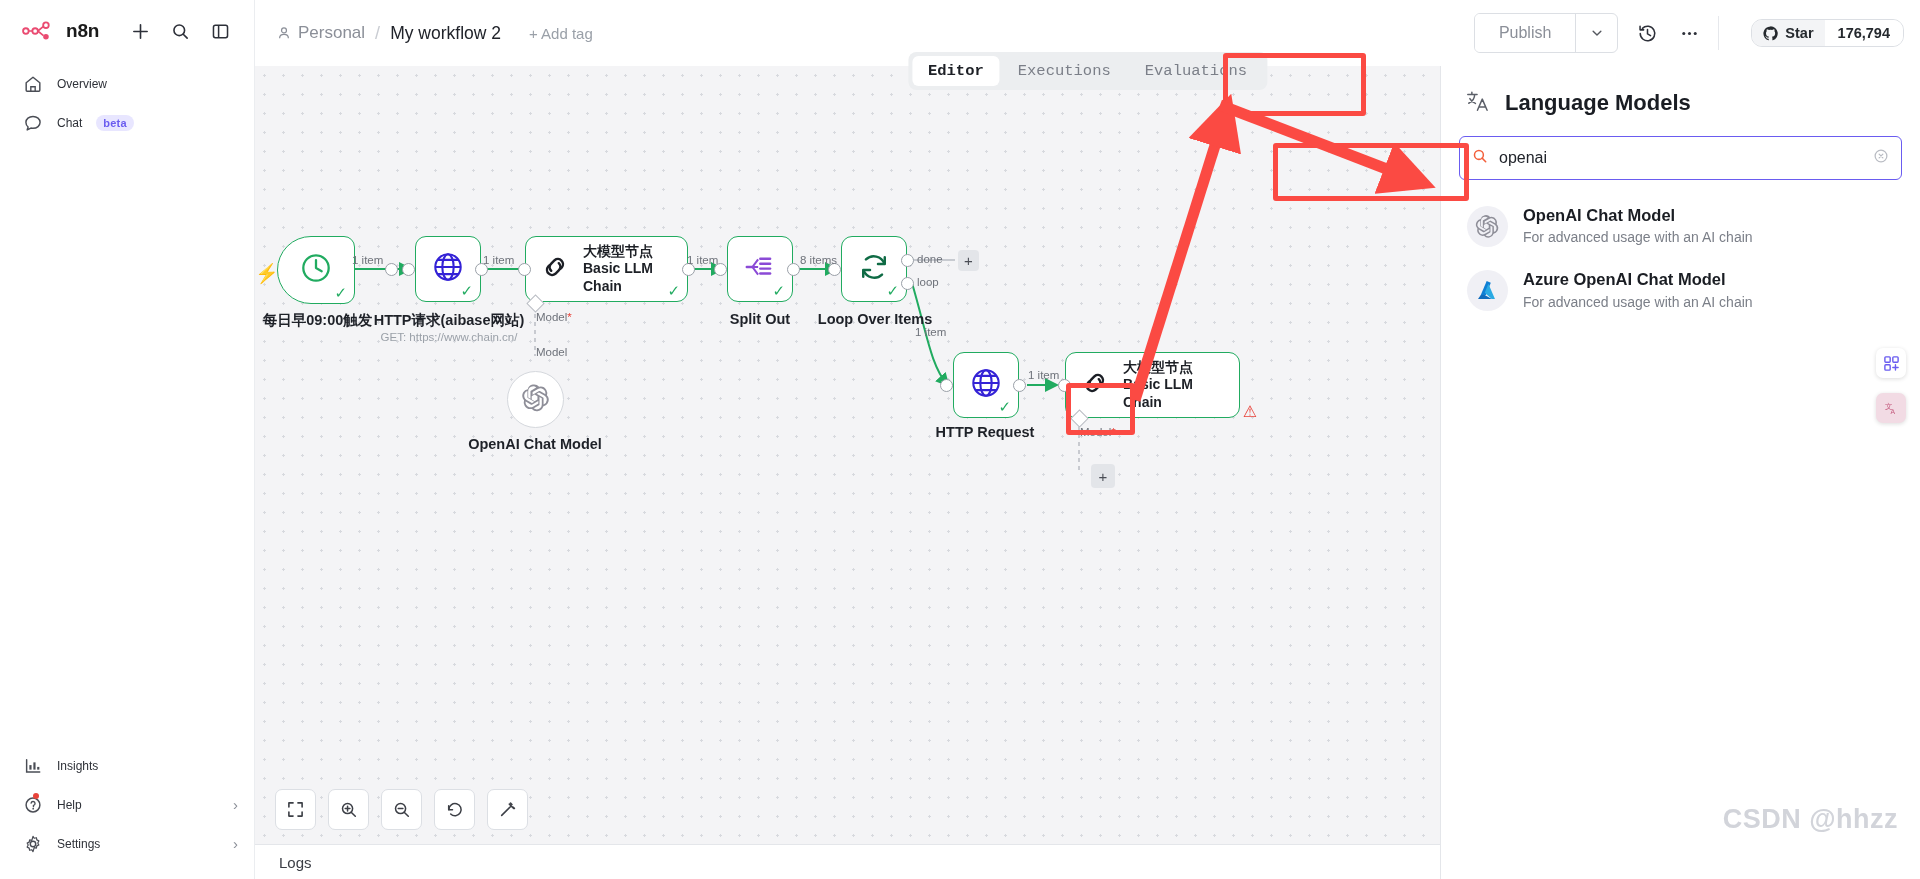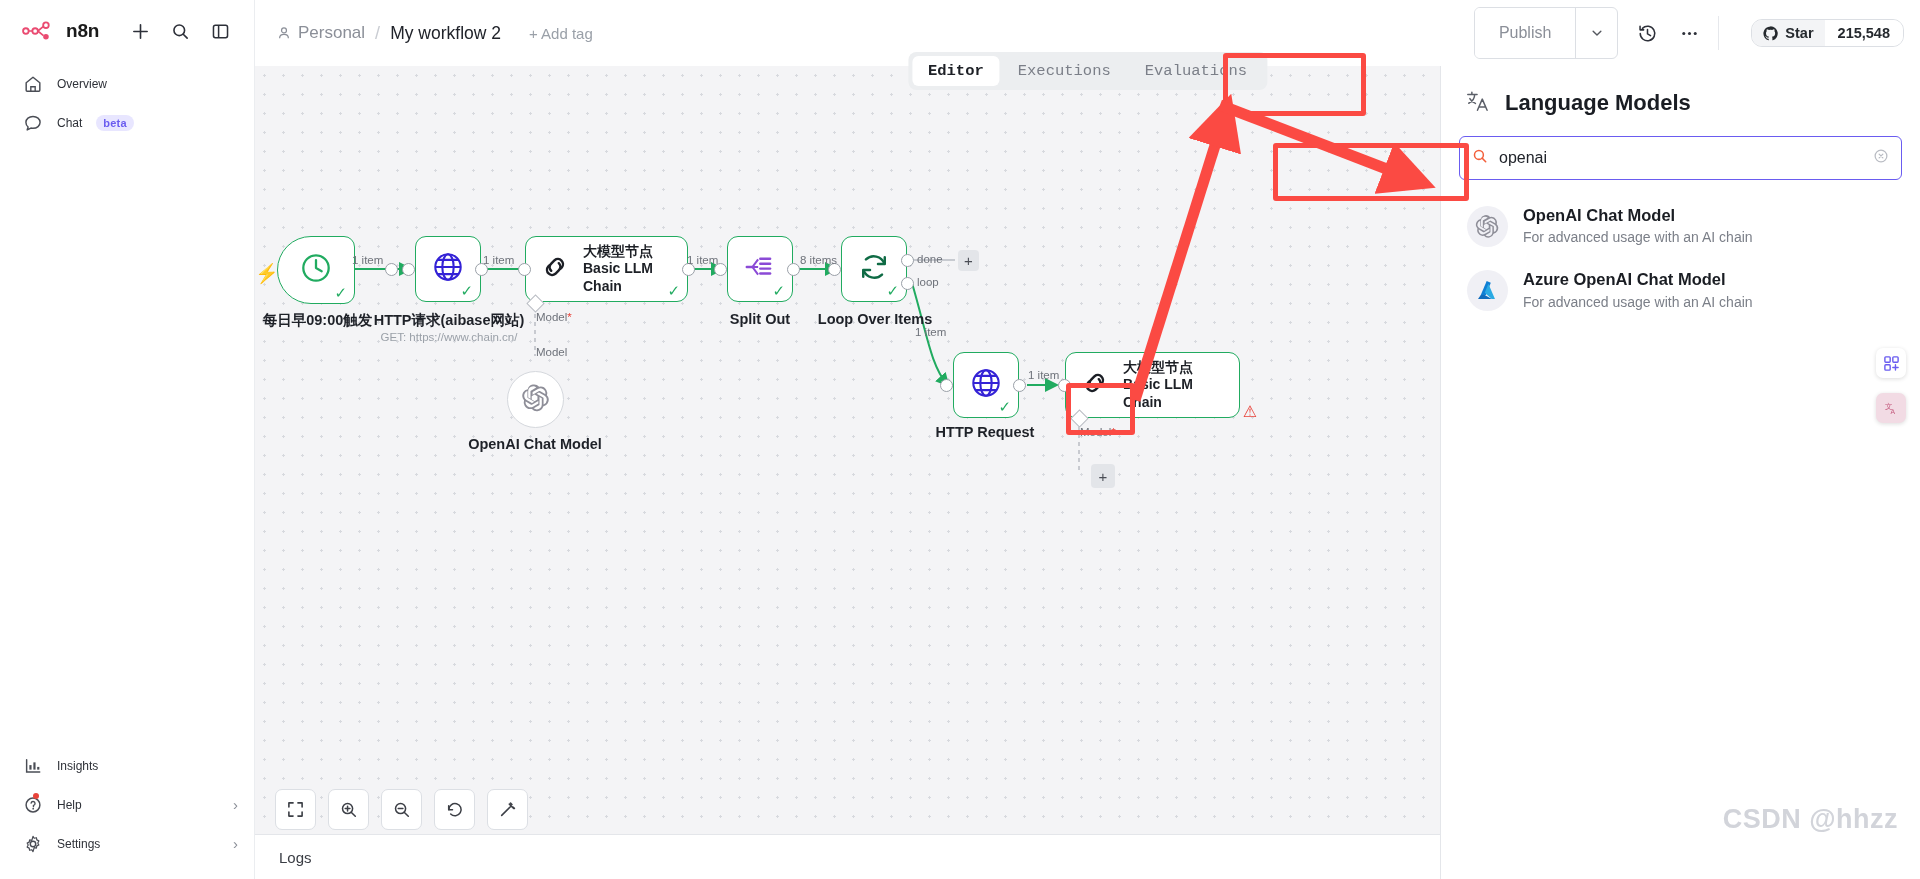--- a/index.html
+++ b/index.html
@@ -47,21 +47,21 @@
   .topbar {
     height: 66px; display: flex; align-items: center; padding: 0 16px 0 22px;
     background: #fff; position: relative; z-index: 22;
   }
   .crumb { display: flex; align-items: center; gap: 10px; font-size: 17px; }
   .crumb-person { display: flex; align-items: center; gap: 7px; color: #8b8f98; }
   .crumb-sep { color: #c9ccd2; font-size: 18px; }
   .crumb-title { color: #21242b; font-size: 17.5px; }
   .add-tag { color: #9aa0a8; font-size: 15px; margin-left: 18px; cursor: pointer; }
   .top-right { margin-left: auto; display: flex; align-items: center; gap: 16px; }
-  .publish-wrap { display: flex; align-items: stretch; border: 1px solid #dcdfe4; border-radius: 6px; overflow: hidden; height: 52px; }
+  .publish-wrap { display: flex; align-items: stretch; border: 1px solid #dcdfe4; border-radius: 6px; overflow: hidden; height: 40px; }
   .publish-btn { padding: 0 24px; display: flex; align-items: center; font-size: 16px; color: #8b8f98; background: #fff; cursor: pointer; }
   .publish-caret { width: 42px; display: flex; align-items: center; justify-content: center; border-left: 1px solid #dcdfe4; cursor: pointer; color: #55585f; }
   .topdiv { width: 1px; height: 34px; background: #e6e8ec; }
   .gh-star { display: flex; align-items: stretch; border: 1px solid #dcdfe4; border-radius: 11px; overflow: hidden; height: 28px; margin-left: 16px; }
   .gh-left { display: flex; align-items: center; gap: 7px; padding: 0 11px; background: #f3f4f6; font-size: 14.5px; font-weight: 600; color: #25292e; }
   .gh-right { display: flex; align-items: center; padding: 0 13px; background: #fff; font-size: 14.5px; font-weight: 600; color: #25292e; }
 
   
   .tabs {
     position: absolute; top: 52px; left: 50%; transform: translateX(-50%);
@@ -72,21 +72,21 @@
 
   
   .canvas {
     position: absolute; top: 66px; left: 0; right: 0; bottom: 35px;
     background-color: #f4f4f6;
     background-image: radial-gradient(#d7d9de 1.1px, transparent 1.1px);
     background-size: 19px 19px;
     overflow: hidden;
   }
   .logsbar {
-    position: absolute; left: 0; right: 0; bottom: 0; height: 45px;
+    position: absolute; left: 0; right: 0; bottom: 0; height: 35px;
     border-top: 1px solid #e4e6ea; background: #fff;
     display: flex; align-items: center; padding-left: 24px;
     font-size: 15px; color: #3a3d44; z-index: 21;
   }
 
   
   .node {
     position: absolute; background: #fff; border: 1.6px solid #21ab60;
     border-radius: 11px; display: flex; align-items: center; justify-content: center;
   }
@@ -311,21 +311,21 @@
             </svg>
         </span>
         <span class="topdiv"></span>
         <div class="gh-star">
           <span class="gh-left">
             <svg width="15" height="15" viewBox="0 0 16 16">
                 <path fill="#25292e" d="M8 .4a7.6 7.6 0 0 0-2.4 14.8c.38.07.52-.16.52-.36v-1.3c-2.1.46-2.55-1-2.55-1-.35-.88-.85-1.12-.85-1.12-.7-.47.05-.46.05-.46.77.05 1.17.79 1.17.79.68 1.17 1.79.83 2.23.64.07-.5.27-.83.48-1.02-1.68-.19-3.44-.84-3.44-3.73 0-.83.3-1.5.78-2.03-.08-.19-.34-.96.07-2 0 0 .64-.2 2.1.78a7.3 7.3 0 0 1 3.82 0c1.46-.99 2.1-.78 2.1-.78.41 1.04.15 1.81.08 2 .49.53.78 1.2.78 2.03 0 2.9-1.77 3.54-3.45 3.73.27.23.52.7.52 1.4v2.08c0 .2.14.44.52.36A7.6 7.6 0 0 0 8 .4Z"></path>
               </svg>
             <span>Star</span>
           </span>
-          <span class="gh-right">215,548</span>
+          <span class="gh-right">176,794</span>
         </div>
       </div>
     </header>
 
     <div class="tabs">
       <span class="tab active">Editor</span>
       <span class="tab">Executions</span>
       <span class="tab">Evaluations</span>
     </div>
 

